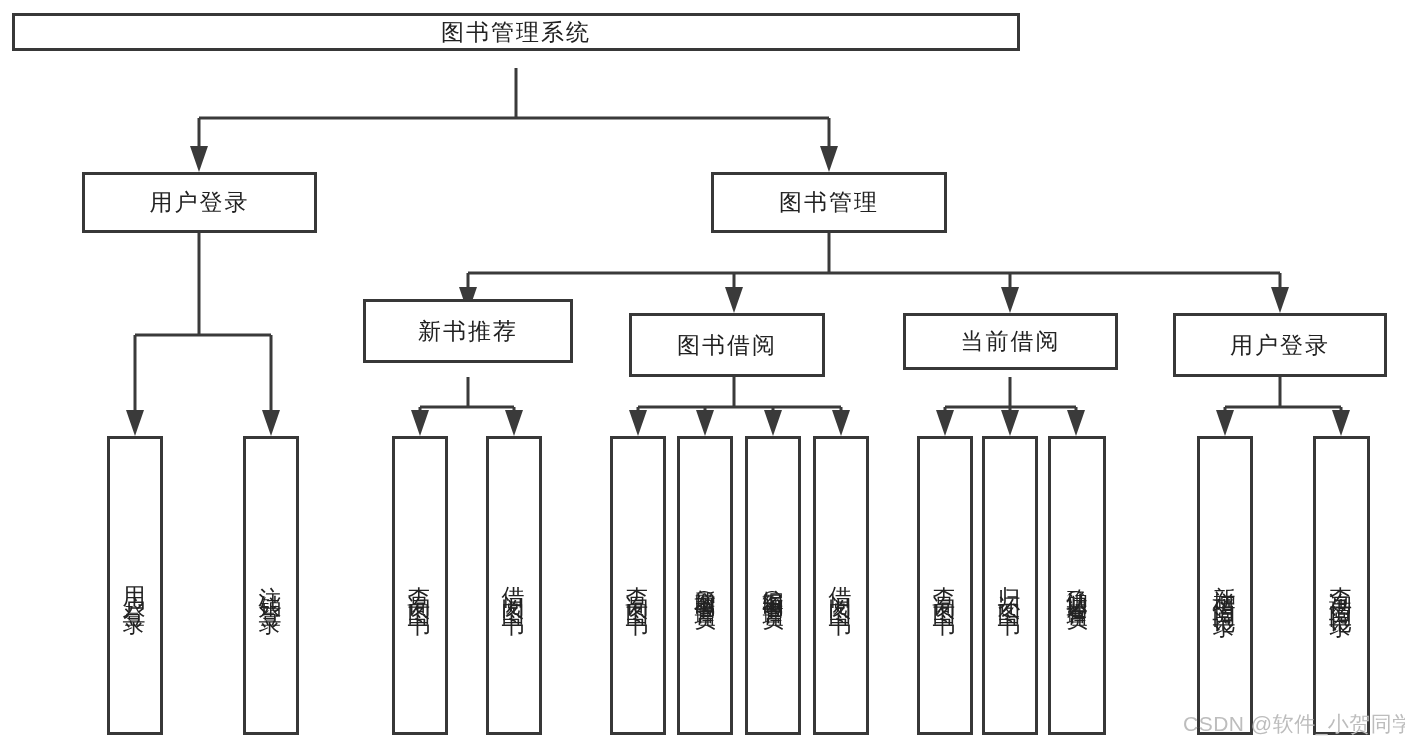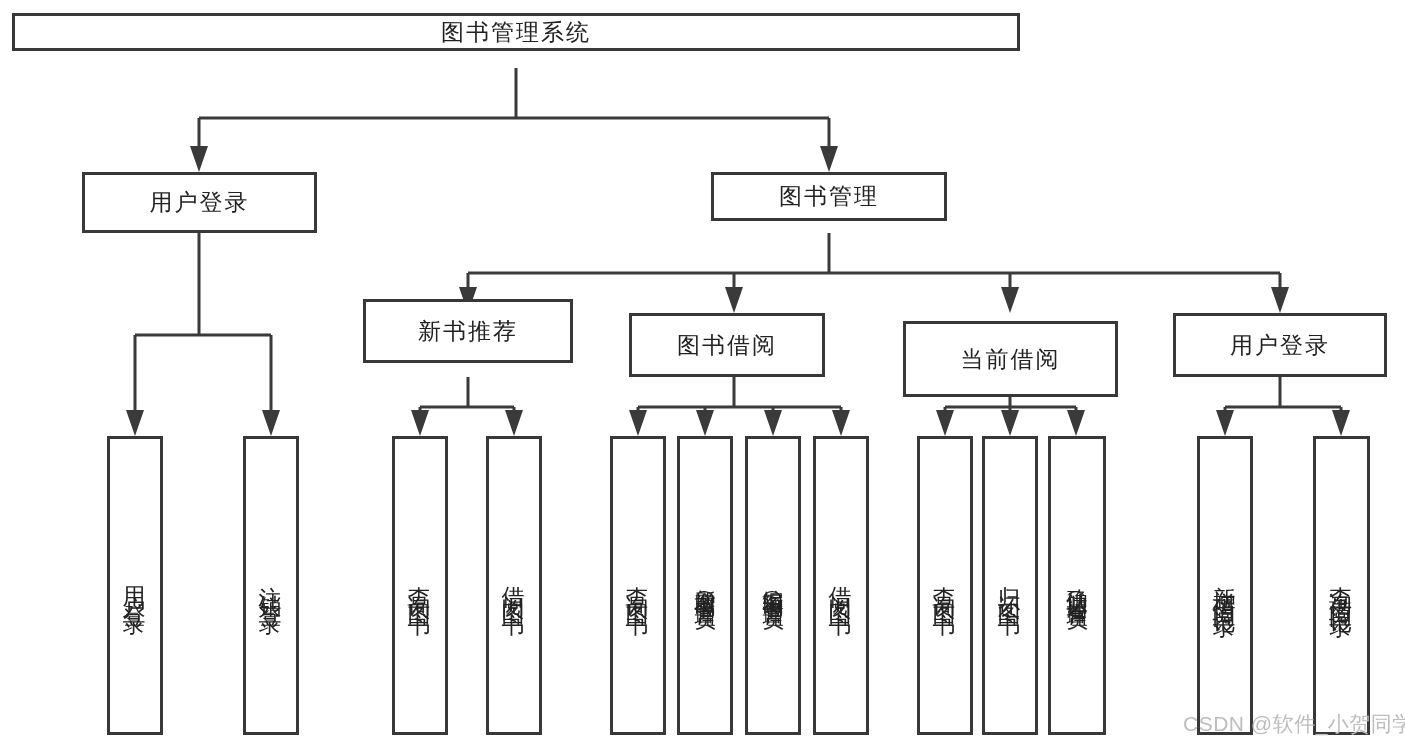--- a/index.html
+++ b/index.html
@@ -90,31 +90,31 @@
     </g>
   </svg>
 
   <div class="box" style="left:12px;top:13px;width:1008px;height:38px;">
     <span class="htext">图书管理系统</span>
   </div>
 
   <div class="box" style="left:82px;top:172px;width:235px;height:61px;">
     <span class="htext">用户登录</span>
   </div>
-  <div class="box" style="left:711px;top:172px;width:236px;height:49px;">
+  <div class="box" style="left:711px;top:172px;width:236px;height:61px;">
     <span class="htext">图书管理</span>
   </div>
 
   <div class="box" style="left:363px;top:299px;width:210px;height:64px;">
     <span class="htext">新书推荐</span>
   </div>
   <div class="box" style="left:629px;top:313px;width:196px;height:64px;">
     <span class="htext">图书借阅</span>
   </div>
-  <div class="box" style="left:903px;top:313px;width:215px;height:76px;margin-top:8px;">
+  <div class="box" style="left:903px;top:313px;width:215px;height:57px;">
     <span class="htext">当前借阅</span>
   </div>
   <div class="box" style="left:1173px;top:313px;width:214px;height:64px;">
     <span class="htext">用户登录</span>
   </div>
 
   <div class="box" style="left:107px;top:436px;width:56px;height:299px;">
     <span class="vtext">用户登录</span>
   </div>
   <div class="box" style="left:243px;top:436px;width:56px;height:299px;">

